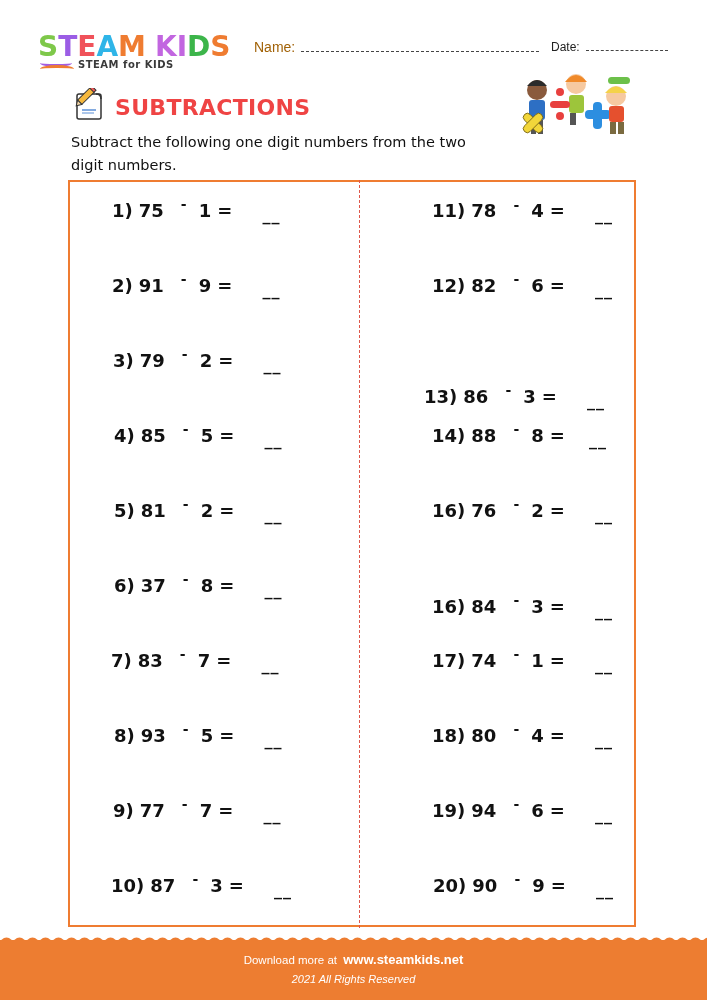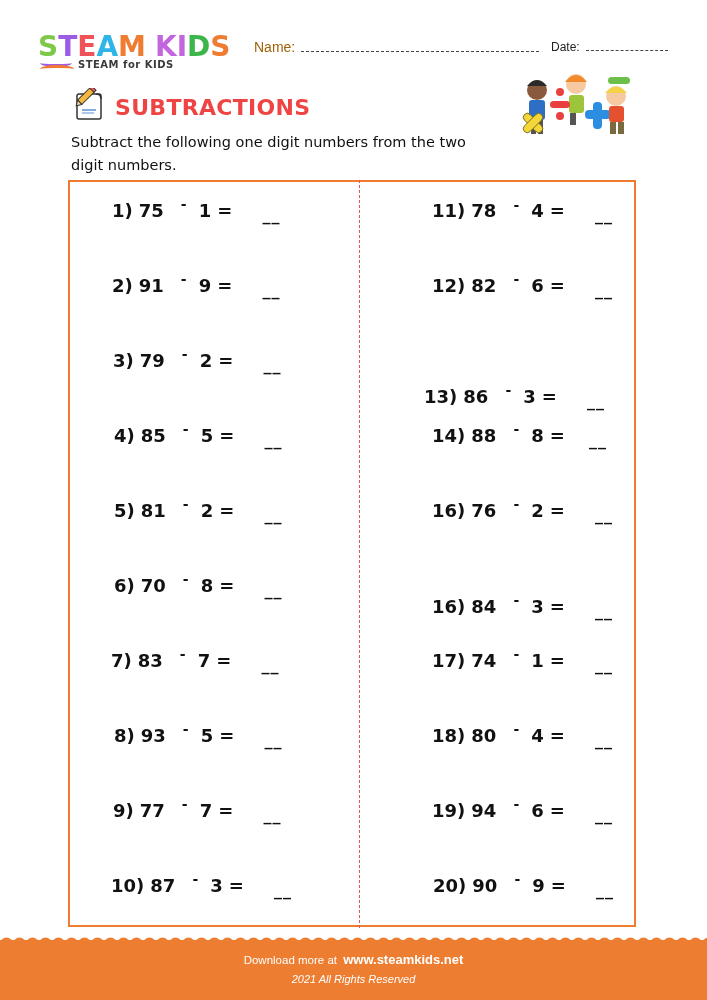--- a/index.html
+++ b/index.html
@@ -164,21 +164,21 @@
 <div class="problem" style="left:114px; top:500px;">
   <span class="num">5)</span>
   <span class="a">81</span>
   <span class="minus">-</span>
   <span class="b">2</span>
   <span class="eq">=</span>
   <span class="blank">__</span>
 </div>
 <div class="problem" style="left:114px; top:575px;">
   <span class="num">6)</span>
-  <span class="a">70</span>
+  <span class="a">37</span>
   <span class="minus">-</span>
   <span class="b">8</span>
   <span class="eq">=</span>
   <span class="blank">__</span>
 </div>
 <div class="problem" style="left:111px; top:650px;">
   <span class="num">7)</span>
   <span class="a">83</span>
   <span class="minus">-</span>
   <span class="b">7</span>

